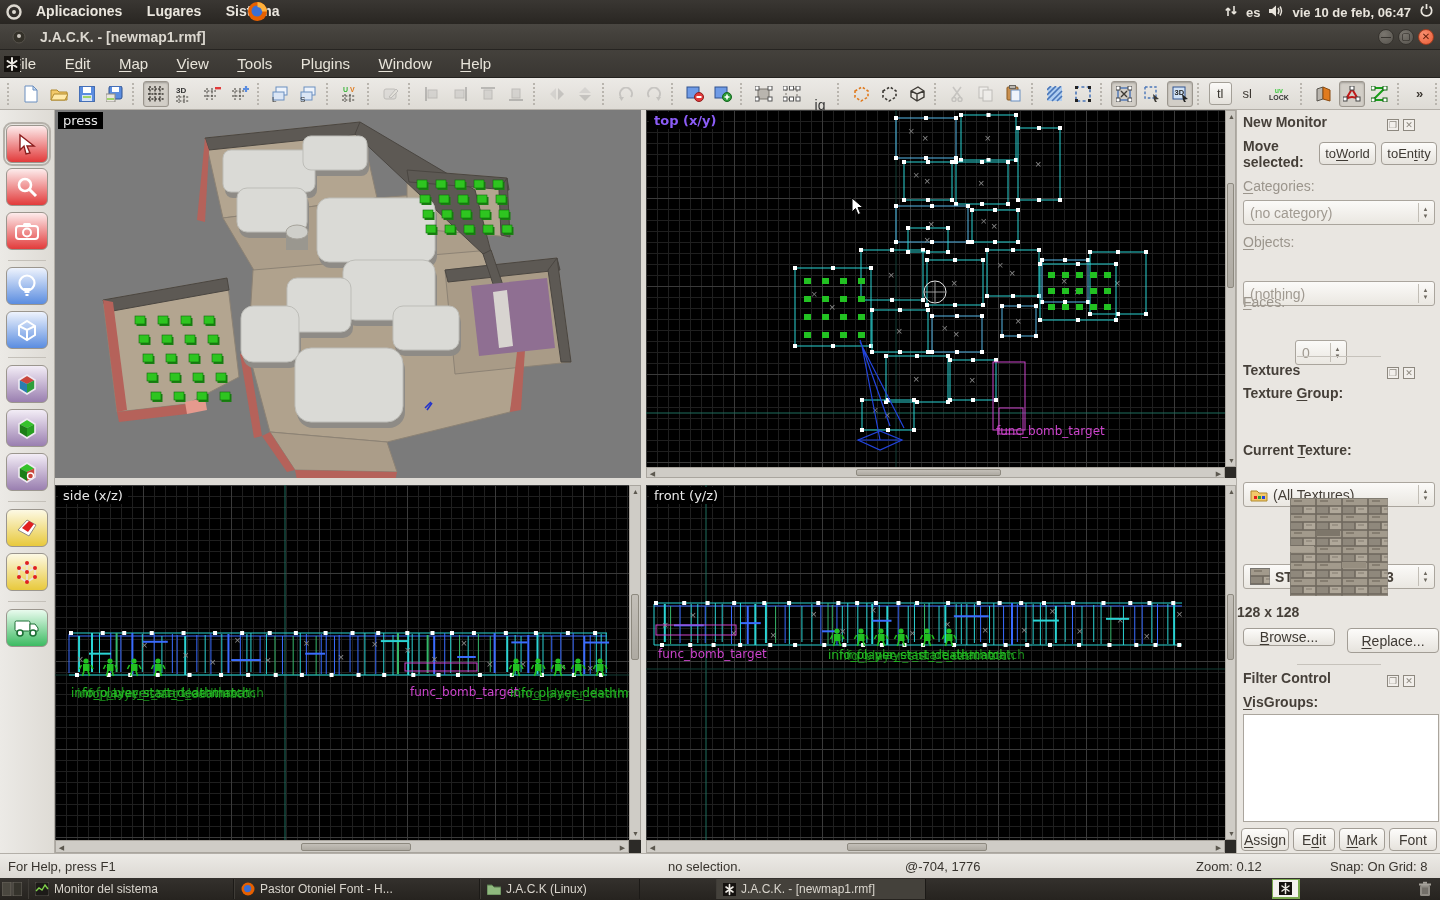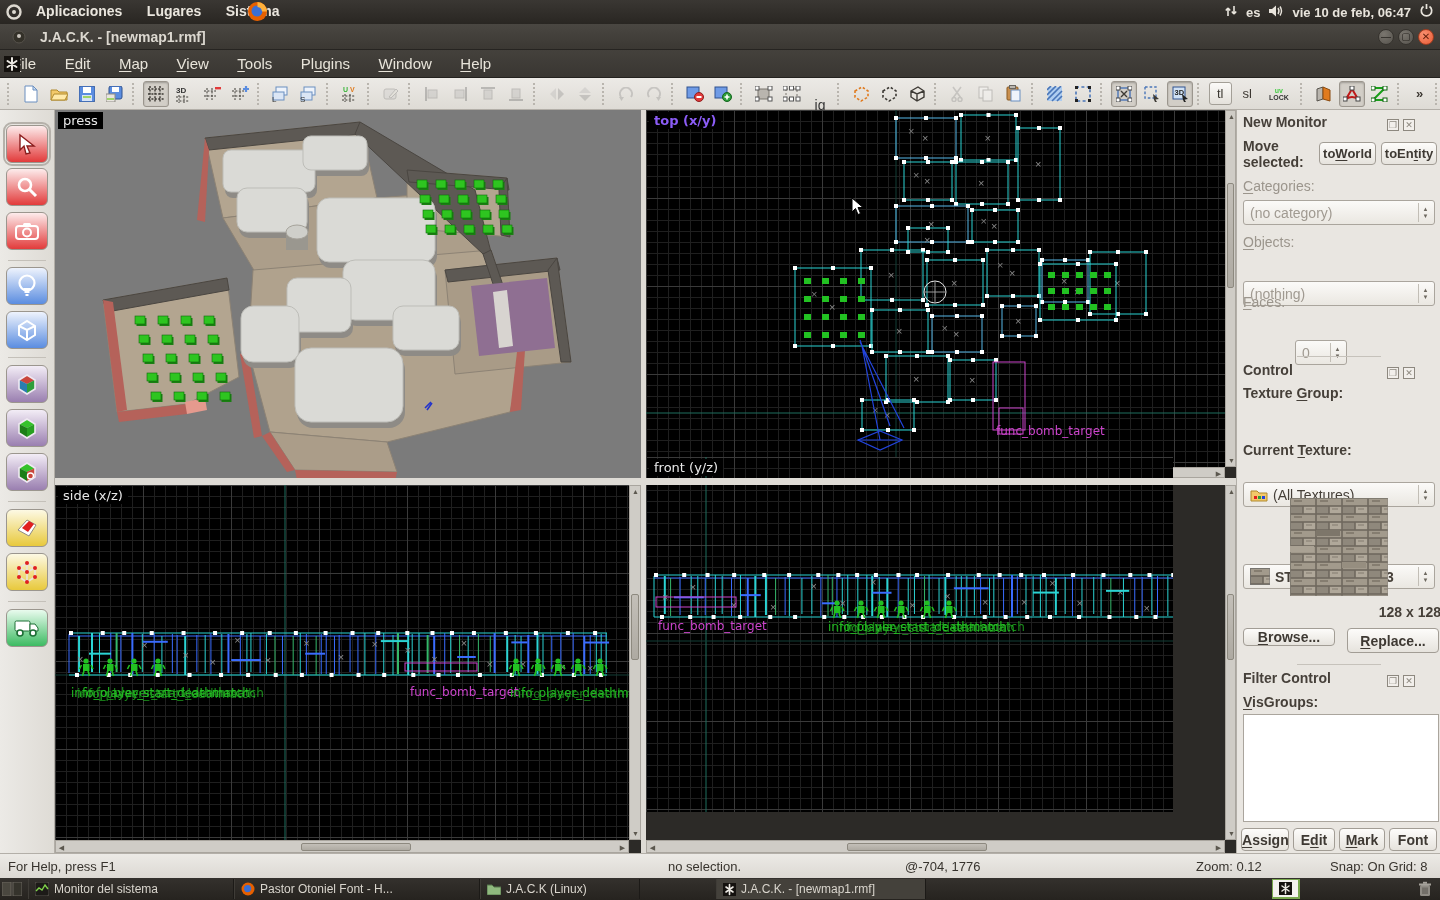--- a/index.html
+++ b/index.html
@@ -64,21 +64,21 @@
     font-family:"DejaVu Sans",sans-serif; font-size:13px; padding:1px 5px; z-index:5; }
   .vlabel.sel { color:#8b5cf6;font-weight:bold; }
   #vp-camera { position:absolute; left:55px; top:110px; width:587px; height:368px; background:#7b7b7b; overflow:hidden; }
   .view2d { position:absolute; background-color:#000; overflow:hidden;
     background-image:
       linear-gradient(#3a3a3a 1px,transparent 1px),linear-gradient(90deg,#3a3a3a 1px,transparent 1px),
       linear-gradient(#1f1f1f 1px,transparent 1px),linear-gradient(90deg,#1f1f1f 1px,transparent 1px);
     background-size:88px 88px,88px 88px,11px 11px,11px 11px; }
   #vp-top   { left:646px; top:110px; width:579px; height:357px; }
   #vp-side  { left:55px;  top:485px; width:574px; height:355px; }
-  #vp-front { left:646px; top:457px; width:527px; height:355px; }
+  #vp-front { left:646px; top:485px; width:579px; height:355px; }
   .splitv { position:absolute; background:#dedbd5; }
 
   
   .sbar { position:absolute; background:#cfccc6; border:1px solid #a9a59e; }
   .sthumb { position:absolute; background:linear-gradient(#c3bfb8,#aeaaa2); border:1px solid #8d897f; border-radius:2px; }
   .sarrow { position:absolute; width:11px; height:11px; font-size:7px; line-height:11px; text-align:center; color:#5c584f; }
 
   
   #rpanel { position:absolute; left:1236px; top:110px; width:204px; height:743px;
     background:#e9e6e1; border-left:1px solid #b3afa8; color:#453f38; font-size:14px; }
@@ -86,21 +86,21 @@
   #rpanel .lbl { font-size:14px; }
   #rpanel .lbl.dim { color:#9b958c; }
   .hico { display:inline-block; width:12px; height:12px; border:1px solid #8d887f; margin-left:4px;
     font-size:9px; line-height:11px; text-align:center; color:#8d887f; background:#f2efeb; }
   .combo { position:relative; height:25px; border:1px solid #aaa59d; border-radius:3px;
     background:linear-gradient(#fbfaf8,#eae7e1); display:flex; align-items:center; padding:0 20px 0 6px; }
   .combo.dim { color:#a09a91; }
   .combo .steppers { position:absolute; right:2px; top:2px; bottom:2px; width:14px; border-left:1px solid #c2beb6;
     display:flex; flex-direction:column; align-items:center; justify-content:center; font-size:6px; color:#6d685f; line-height:7px; }
   .pbtn { display:inline-block; border:1px solid #a29d95; border-radius:4px;
-    background:linear-gradient(#fdfcfa,#e6e3dd); color:#3e3933; font-size:14px; text-align:center;font-weight:bold; }
+    background:linear-gradient(#fdfcfa,#e6e3dd); color:#3e3933; font-size:14px; text-align:center; }
 
   
   #statusbar { position:absolute; left:0; top:853px; width:1440px; height:25px;
     background:linear-gradient(#ecEAe6,#dcd9d3); border-top:1px solid #b3afa8; color:#37332d; font-size:13px; }
   #statusbar span { position:absolute; top:5px; }
 
   
   #taskbar { position:absolute; left:0; top:878px; width:1440px; height:22px;
     background:linear-gradient(#34312d,#26231f); color:#d9d5cd; font-size:12px; }
   .titem { position:absolute; top:1px; height:20px; display:flex; align-items:center; gap:5px; padding:0 6px;
@@ -1367,21 +1367,21 @@
       <span class="steppers">▲<br>▼</span>
   </div>
   <div class="abs lbl dim" style="left:6px;top:184px"><u>F</u>aces:</div>
   <div class="combo dim abs" style="left:58px;top:180px;width:52px">
     <span>0</span>
       <span class="steppers">▲<br>▼</span>
   </div>
   <div class="abs" style="left:60px;top:246px;width:84px;border-top:1px solid #c6c2bb"></div>
 
   <div class="abs" style="left:6px;top:252px;width:192px">
-    <span class="hdr">Control</span>
+    <span class="hdr">Textures</span>
     <span class="abs" style="right:20px;top:1px"><span class="hico">❐</span><span class="hico">✕</span></span>
   </div>
   <div class="abs lbl" style="left:6px;top:275px;font-weight:bold">Texture <u>G</u>roup:</div>
   <div class="combo abs" style="left:6px;top:297px;width:192px">
     <svg width="18" height="14" style="margin-right:5px">
         <path d="M1 3 h6 l2 2 h8 v8 h-16 z" fill="#f3c96a" stroke="#b08a2e"></path>
         <rect x="4" y="8" width="3" height="3" fill="#e02020"></rect>
         <rect x="8" y="8" width="3" height="3" fill="#2e9e3a"></rect>
         <rect x="12" y="8" width="3" height="3" fill="#2244dd"></rect>
       </svg>
@@ -1407,21 +1407,21 @@
           <rect x="4" y="2" width="8" height="2" fill="#857d70"></rect>
           <rect x="16" y="10" width="6" height="2" fill="#9a9285"></rect>
         </pattern>
       </defs>
       <rect width="98" height="98" fill="url(#brick)" stroke="#8a857c"></rect>
       <rect x="26" y="32" width="24" height="6" fill="#7d766a"></rect>
       <rect x="52" y="64" width="24" height="6" fill="#968e80"></rect>
       <rect x="0" y="48" width="24" height="6" fill="#aaa294"></rect>
     </svg>
   </div>
-  <div class="abs lbl" style="left:0;top:494px;width:204px;text-align:right;font-weight:bold">128 x 128</div>
+  <div class="abs lbl" style="left:0;top:494px;width:204px;text-align:left;font-weight:bold">128 x 128</div>
   <button class="pbtn abs" style="left:6px;top:518px;width:92px;height:18px"><u>B</u>rowse...</button>
   <button class="pbtn abs" style="left:110px;top:518px;width:92px;height:25px"><u>R</u>eplace...</button>
   <div class="abs" style="left:60px;top:554px;width:84px;border-top:1px solid #c6c2bb"></div>
 
   <div class="abs" style="left:6px;top:560px;width:192px">
     <span class="hdr">Filter Control</span>
     <span class="abs" style="right:20px;top:1px"><span class="hico">❐</span><span class="hico">✕</span></span>
   </div>
   <div class="abs lbl" style="left:6px;top:584px;font-weight:bold"><u>V</u>isGroups:</div>
   <div class="abs" style="left:6px;top:604px;width:196px;height:108px;background:#fff;border:1px solid #aaa59d"></div>

